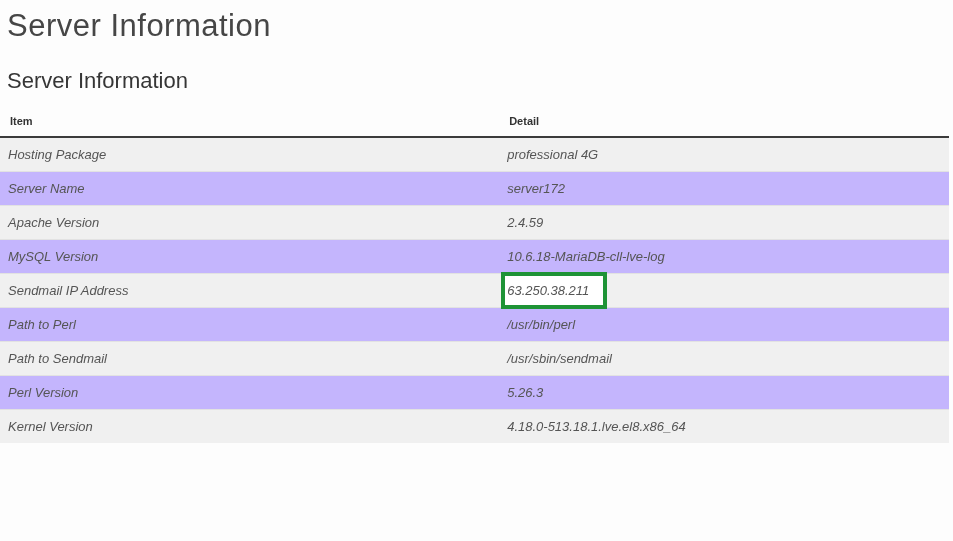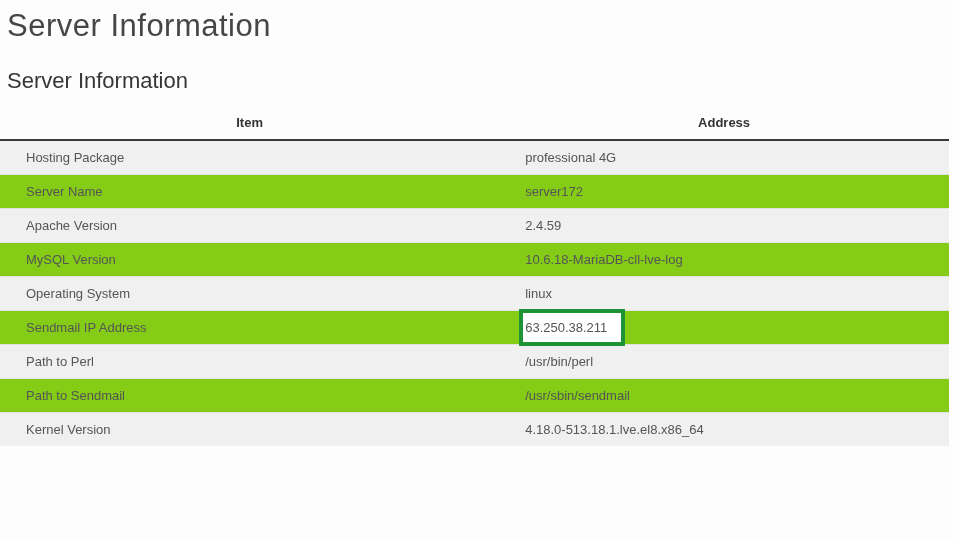--- a/index.html
+++ b/index.html
@@ -31,37 +31,38 @@
     color: #363636;
     line-height: 1.2;
   }
   table.info-table {
     border-collapse: collapse;
     width: calc(100% - 4px);
     table-layout: fixed;
     font-size: 13px;
   }
   table.info-table th {
-    text-align: center;
+    text-align: left;
     font-weight: bold;
     color: #333;
-    font-size: 13px;
+    font-size: 11px;
     padding: 8px 10px 9px 10px;
     border-bottom: 2px solid #3b3b3b;
   }
   table.info-table th:first-child { width: 52.6%; }
   table.info-table td {
-    padding: 9px 26px;
+    padding: 9px 8px;
     color: #555;
     line-height: 15px;
     vertical-align: middle;
     white-space: nowrap;
     overflow: visible;
+    font-style: italic;
   }
-  table.info-table tbody tr { background: #84cc16; }
+  table.info-table tbody tr { background: #c4b5fd; }
   table.info-table tbody tr:nth-child(odd) { background: #f0f0f0; }
   table.info-table tbody tr + tr td { border-top: 1px solid #e2e2e2; }
   .ip-highlight {
     display: inline-block;
     position: relative;
     z-index: 2;
     background: #ffffff;
     border: 4px solid #1e9336;
     padding: 7px 14px 7px 2px;
     margin: -12px 1px -12px -6px;
@@ -75,21 +76,21 @@
 <div class="page">
 
   <h1 class="page-title">Server Information</h1>
 
   <h2 class="section-heading">Server Information</h2>
 
   <table class="info-table">
     <thead>
       <tr>
         <th>Item</th>
-        <th>Address</th>
+        <th>Detail</th>
       </tr>
     </thead>
     <tbody id="table-body">
 
     <tr>
       <td>Hosting Package</td>
       <td>professional 4G</td>
     </tr>
 
     <tr>
@@ -102,40 +103,40 @@
       <td>Apache Version</td>
       <td>2.4.59</td>
     </tr>
 
     <tr>
       <td>MySQL Version</td>
       <td>10.6.18-MariaDB-cll-lve-log</td>
     </tr>
 
 
-    <tr>
-      <td>Operating System</td>
-      <td>linux</td>
-    </tr>
 
     <tr>
       <td>Sendmail IP Address</td>
       <td><span class="ip-highlight" style="border-color: rgb(30, 147, 54);">63.250.38.211</span></td>
     </tr>
 
     <tr>
       <td>Path to Perl</td>
       <td>/usr/bin/perl</td>
     </tr>
 
     <tr>
       <td>Path to Sendmail</td>
       <td>/usr/sbin/sendmail</td>
     </tr>
 
+    <tr>
+      <td>Perl Version</td>
+      <td>5.26.3</td>
+    </tr>
 
     <tr>
       <td>Kernel Version</td>
       <td>4.18.0-513.18.1.lve.el8.x86_64</td>
     </tr>
   </tbody>
   </table>
 
 </div>
 

